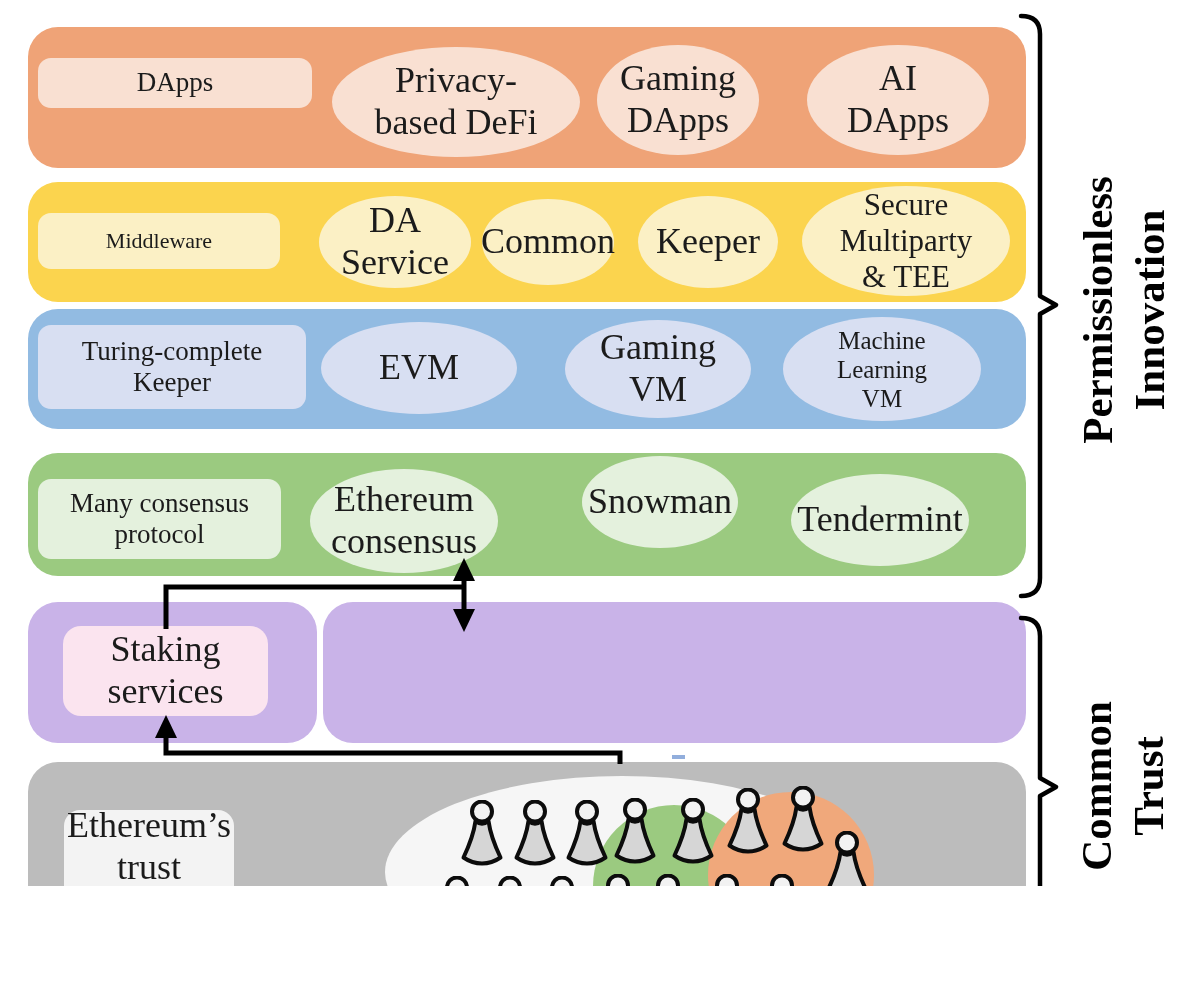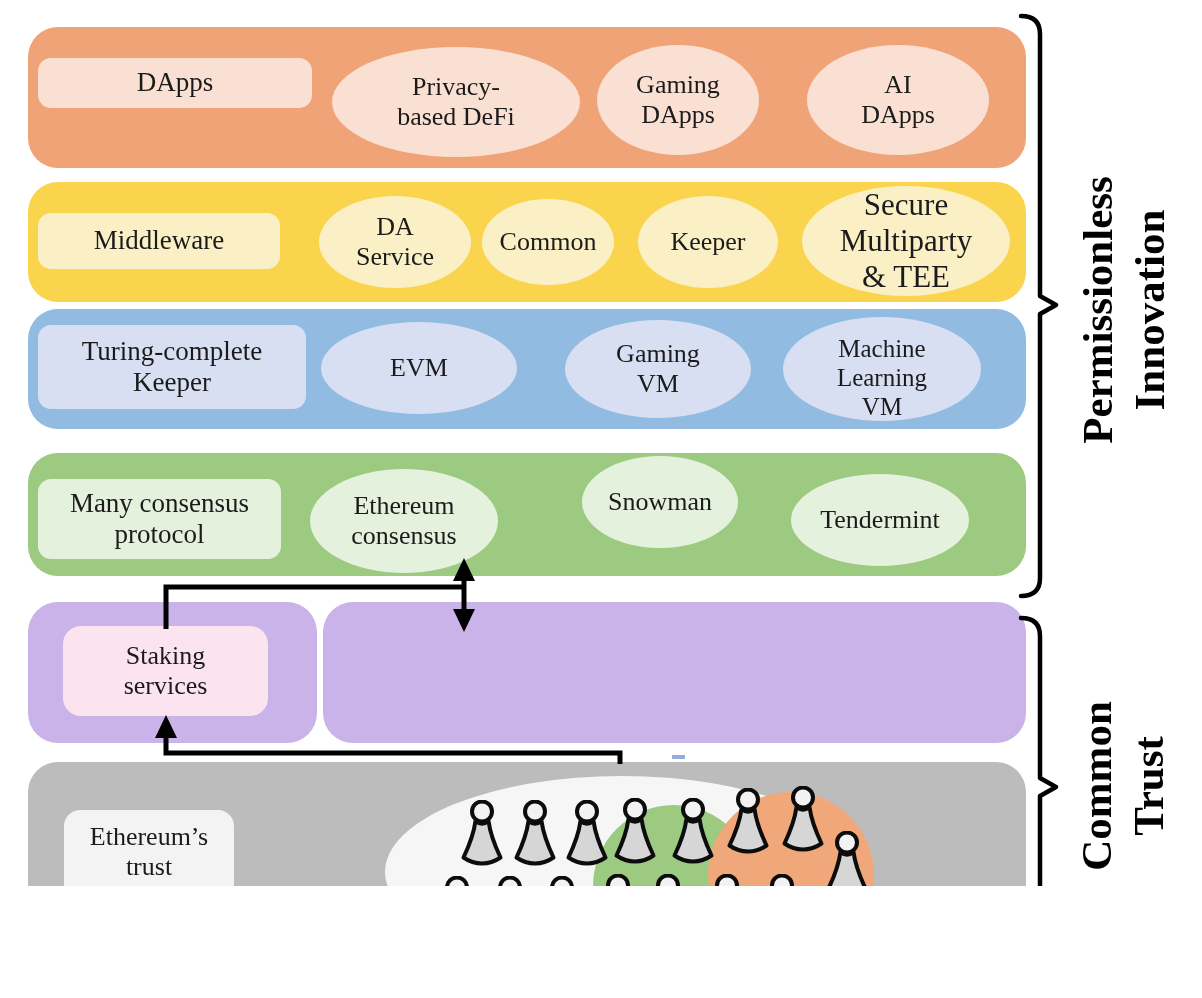--- a/index.html
+++ b/index.html
@@ -6,21 +6,21 @@
   .canvas{position:relative;width:1202px;height:886px;background:#ffffff;overflow:hidden;
           font-family:"Liberation Serif","DejaVu Serif",serif;color:#1b1b1b;padding-left:14px;}
   .layer{position:absolute;border-radius:30px;}
   .l-orange{background:#EFA377;}
   .l-yellow{background:#FBD44E;}
   .l-blue{background:#92BBE2;}
   .l-green{background:#9BCA80;}
   .l-purple{background:#C9B3E8;}
   .l-gray{background:#BCBCBC;}
   .box,.ell{position:absolute;display:flex;align-items:center;justify-content:center;
-            text-align:center;font-size:26px;line-height:1.16;}
+            text-align:center;font-size:36px;line-height:1.16;}
   .box{border-radius:13px;}
   .box.big-r{border-radius:18px;}
   .ell{border-radius:50%;}
   .f-orange{background:#F9E0D2;}
   .f-yellow{background:#FBF0C5;}
   .f-blue{background:#D8DFF2;}
   .f-green{background:#E4F1DD;}
   .f-pink{background:#FBE4EF;}
   .f-white{background:#F3F3F3;}
   .t{white-space:pre-line;}
@@ -84,21 +84,21 @@
     </div>
   <div class="ell f-orange" style="left:597px;top:45px;width:162px;height:110px;">
     <span class="t">Gaming
 DApps</span>
     </div>
   <div class="ell f-orange" style="left:807px;top:45px;width:182px;height:110px;">
     <span class="t">AI
 DApps</span>
     </div>
 
-  <div class="box f-yellow" style="left:38px;top:213px;width:242px;height:56px;font-size:27px;">
+  <div class="box f-yellow" style="left:38px;top:213px;width:242px;height:56px;font-size:22px;">
     <span class="t">Middleware</span>
     </div>
   <div class="ell f-yellow" style="left:319px;top:196px;width:152px;height:92px;">
     <span class="t">DA
 Service</span>
     </div>
   <div class="ell f-yellow" style="left:482px;top:199px;width:132px;height:86px;">
     <span class="t">Common</span>
     </div>
   <div class="ell f-yellow" style="left:638px;top:196px;width:140px;height:92px;">
@@ -114,21 +114,21 @@
     <span class="t">Turing-complete
 Keeper</span>
     </div>
   <div class="ell f-blue" style="left:321px;top:322px;width:196px;height:92px;">
     <span class="t">EVM</span>
     </div>
   <div class="ell f-blue" style="left:565px;top:320px;width:186px;height:98px;">
     <span class="t">Gaming
 VM</span>
     </div>
-  <div class="ell f-blue" style="left:783px;top:317px;width:198px;height:104px;font-size:25px;align-items:flex-end;">
+  <div class="ell f-blue" style="left:783px;top:317px;width:198px;height:104px;font-size:25px;">
     <span class="t">Machine
 Learning
 VM</span>
     </div>
 
   <div class="box f-green" style="left:38px;top:479px;width:243px;height:80px;font-size:27px;">
     <span class="t">Many consensus
 protocol</span>
     </div>
   <div class="ell f-green" style="left:310px;top:469px;width:188px;height:104px;">

